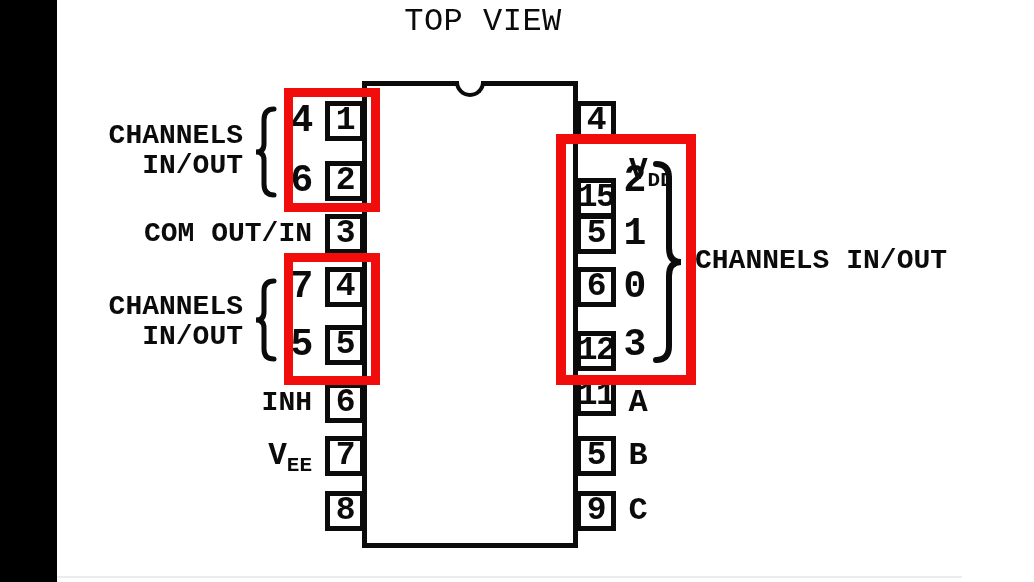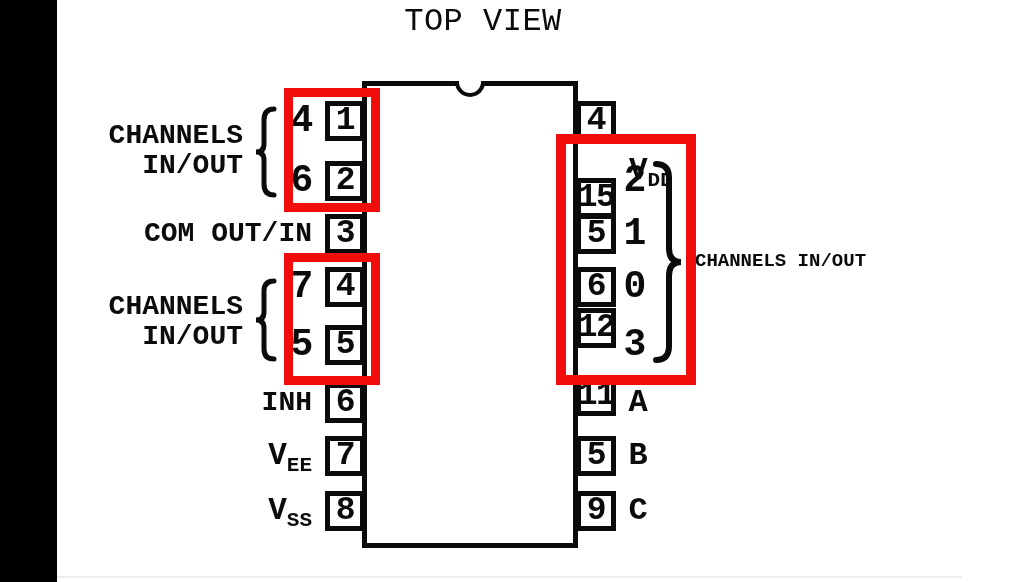--- a/index.html
+++ b/index.html
@@ -56,21 +56,21 @@
     font-size:28px;font-weight:bold;line-height:30px;white-space:nowrap;
   }
   .vlabel .base{font-size:31px;}
   .vlabel .sub, .vdd .sub{font-size:21px;position:relative;top:7px;letter-spacing:0;}
   .vdd{
     position:absolute;left:629px;top:103px;z-index:3;
     font-size:31px;font-weight:bold;line-height:40px;white-space:nowrap;margin-top:48px;
   }
   .grp-right{
     position:absolute;left:695px;top:241px;z-index:3;
-    font-size:19px;font-weight:bold;line-height:40px;white-space:nowrap;
+    font-size:28px;font-weight:bold;line-height:40px;white-space:nowrap;
   }
 
   .brace{position:absolute;z-index:3;}
   .brace svg{display:block;}
 
   .hl{position:absolute;box-sizing:border-box;z-index:5;pointer-events:none;}
   .hl1{left:284px;top:88px;width:96px;height:124px;border:9px solid var(--red,#f20d0d);}
   .hl2{left:284px;top:253px;width:96px;height:132px;border:9px solid var(--red,#f20d0d);}
   .hl3{left:556px;top:134px;width:140px;height:251px;border:10px solid var(--red,#f20d0d);}
 
@@ -96,21 +96,21 @@
   <div class="pin pleft" style="top:267px">4</div>
   <div class="pin pleft" style="top:325px">5</div>
   <div class="pin pleft" style="top:383px">6</div>
   <div class="pin pleft" style="top:436px">7</div>
   <div class="pin pleft" style="top:491px">8</div>
 
   <div class="pin pright" style="top:101px">4</div>
   <div class="pin pright" style="top:178px">15</div>
   <div class="pin pright" style="top:214px">5</div>
   <div class="pin pright" style="top:267px">6</div>
-  <div class="pin pright" style="top:308px">12</div>
+  <div class="pin pright" style="top:331px">12</div>
   <div class="pin pright" style="top:376px">11</div>
   <div class="pin pright" style="top:436px">5</div>
   <div class="pin pright" style="top:491px">9</div>
 
   <div class="chnum cleft" style="top:101px">4</div>
   <div class="chnum cleft" style="top:161px">6</div>
   <div class="chnum cleft" style="top:267px">7</div>
   <div class="chnum cleft" style="top:325px">5</div>
 
   <div class="chnum cright" style="top:161px">2</div>
@@ -134,21 +134,20 @@
   </div>
   <div class="brace" style="left:253px;top:278px">
     <svg width="26" height="84" viewBox="0 0 26 84" fill="none">
       <path d="M21,3 Q11,3 11,13 L11,34 Q11,42 3,42 Q11,42 11,50 L11,71 Q11,81 21,81" stroke="#0b0b0b" stroke-width="5" fill="none" stroke-linecap="round"></path>
     </svg>
   </div>
 
   <div class="lbl" style="top:214px">COM OUT/IN</div>
   <div class="lbl vlabel" style="top:436px"><span class="base">V</span><span class="sub">EE</span></div>
   <div class="lbl" style="top:383px">INH</div>
-  <div class="lbl vlabel" style="top:491px"><span class="base">V</span><span class="sub">SS</span></div>
 
   <div class="vdd"><span class="base">V</span><span class="sub">DD</span></div>
   <div class="letter" style="top:383px">A</div>
   <div class="letter" style="top:436px">B</div>
   <div class="letter" style="top:491px">C</div>
 
   <div class="brace" style="left:652px;top:160px">
     <svg width="34" height="204" viewBox="0 0 34 204" fill="none">
       <path d="M4,4 Q17,4 17,18 L17,88 Q17,102 29,102 Q17,102 17,116 L17,186 Q17,200 4,200" stroke="#0b0b0b" stroke-width="6" fill="none" stroke-linecap="round"></path>
     </svg>

